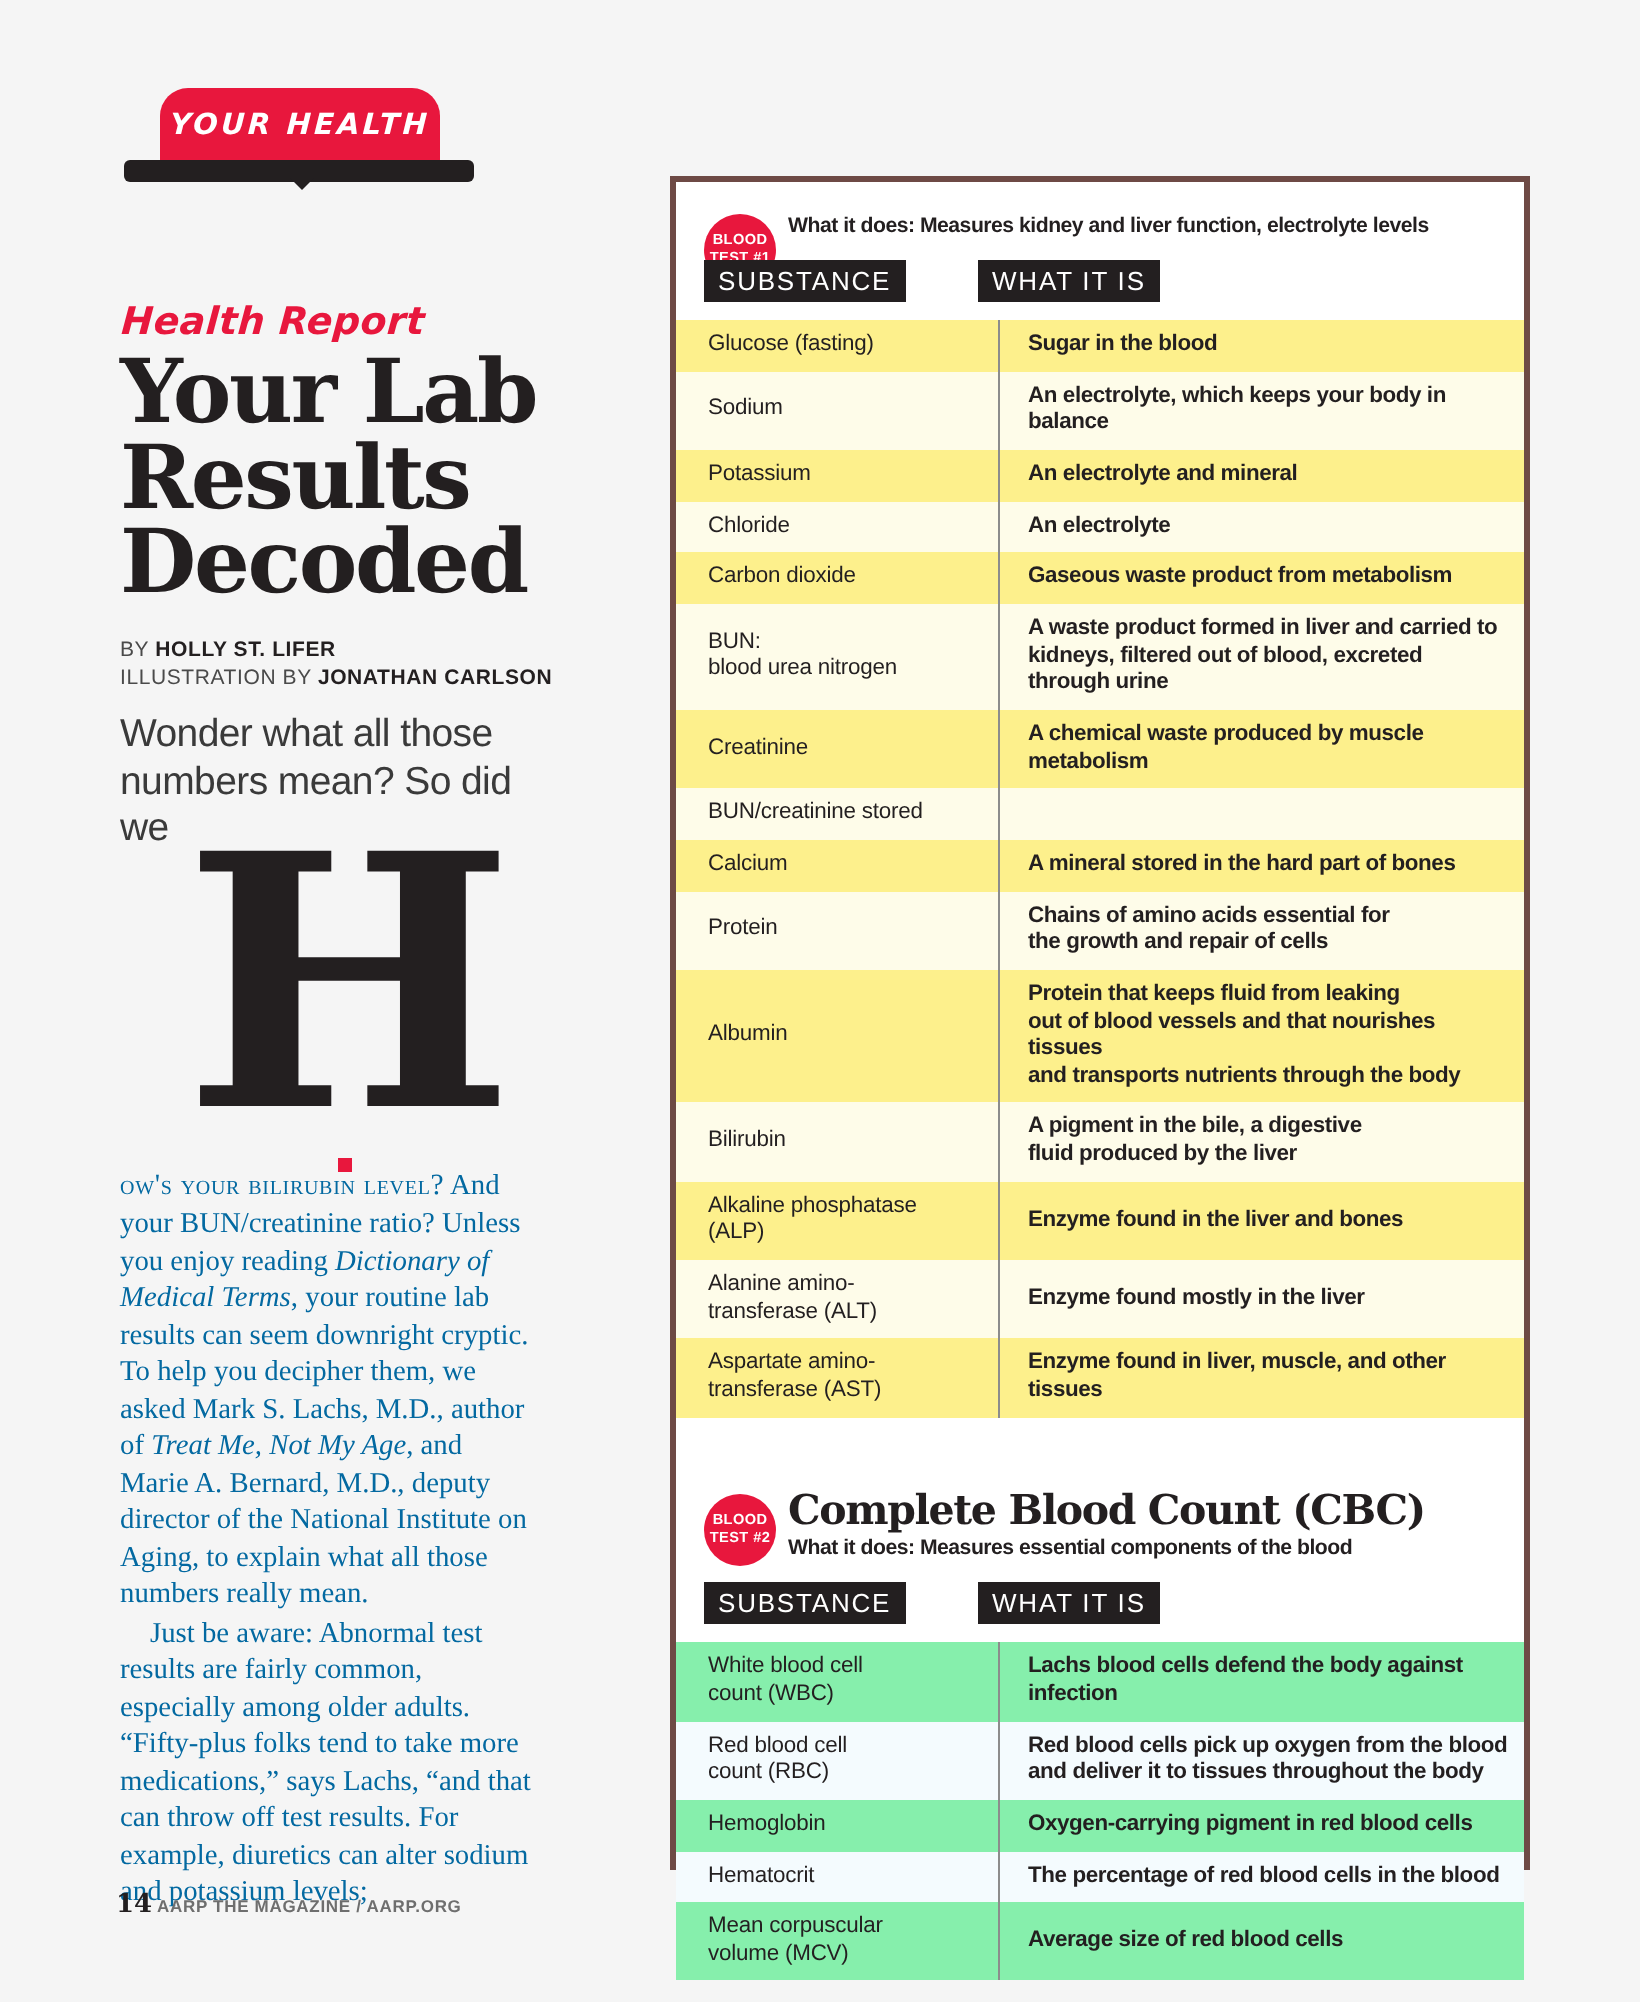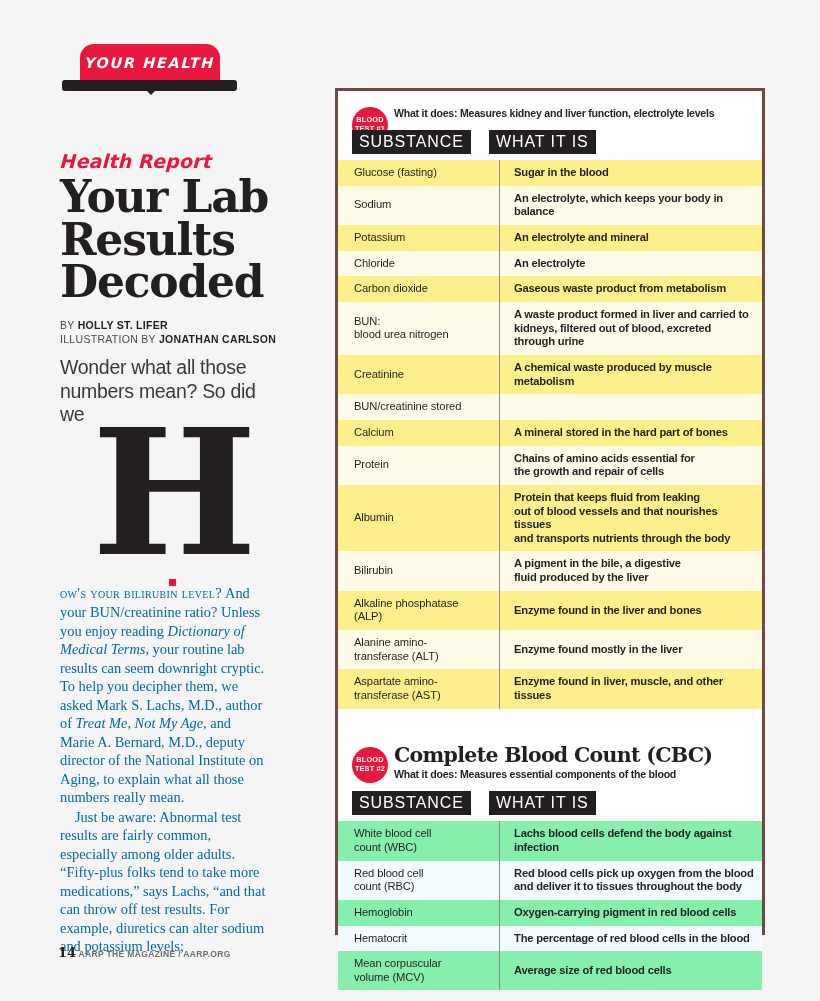--- a/index.html
+++ b/index.html
@@ -250,21 +250,21 @@
     position: relative;
     height: 24px;
     margin: 11px 0 6px 14px;
   }
   .chip {
     position: absolute;
     top: 0;
     background: #231f20;
     color: #ffffff;
     font-family: "Liberation Sans", sans-serif;
-    font-size: 16px;
+    font-size: 13px;
     letter-spacing: 0.9px;
     padding: 4px 7px 4px 7px;
     line-height: 1;
   }
   .chip.c1 { left: 0; }
   .chip.c2 { left: 137px; }
 
   table.lab {
     border-collapse: collapse;
     width: 100%;

